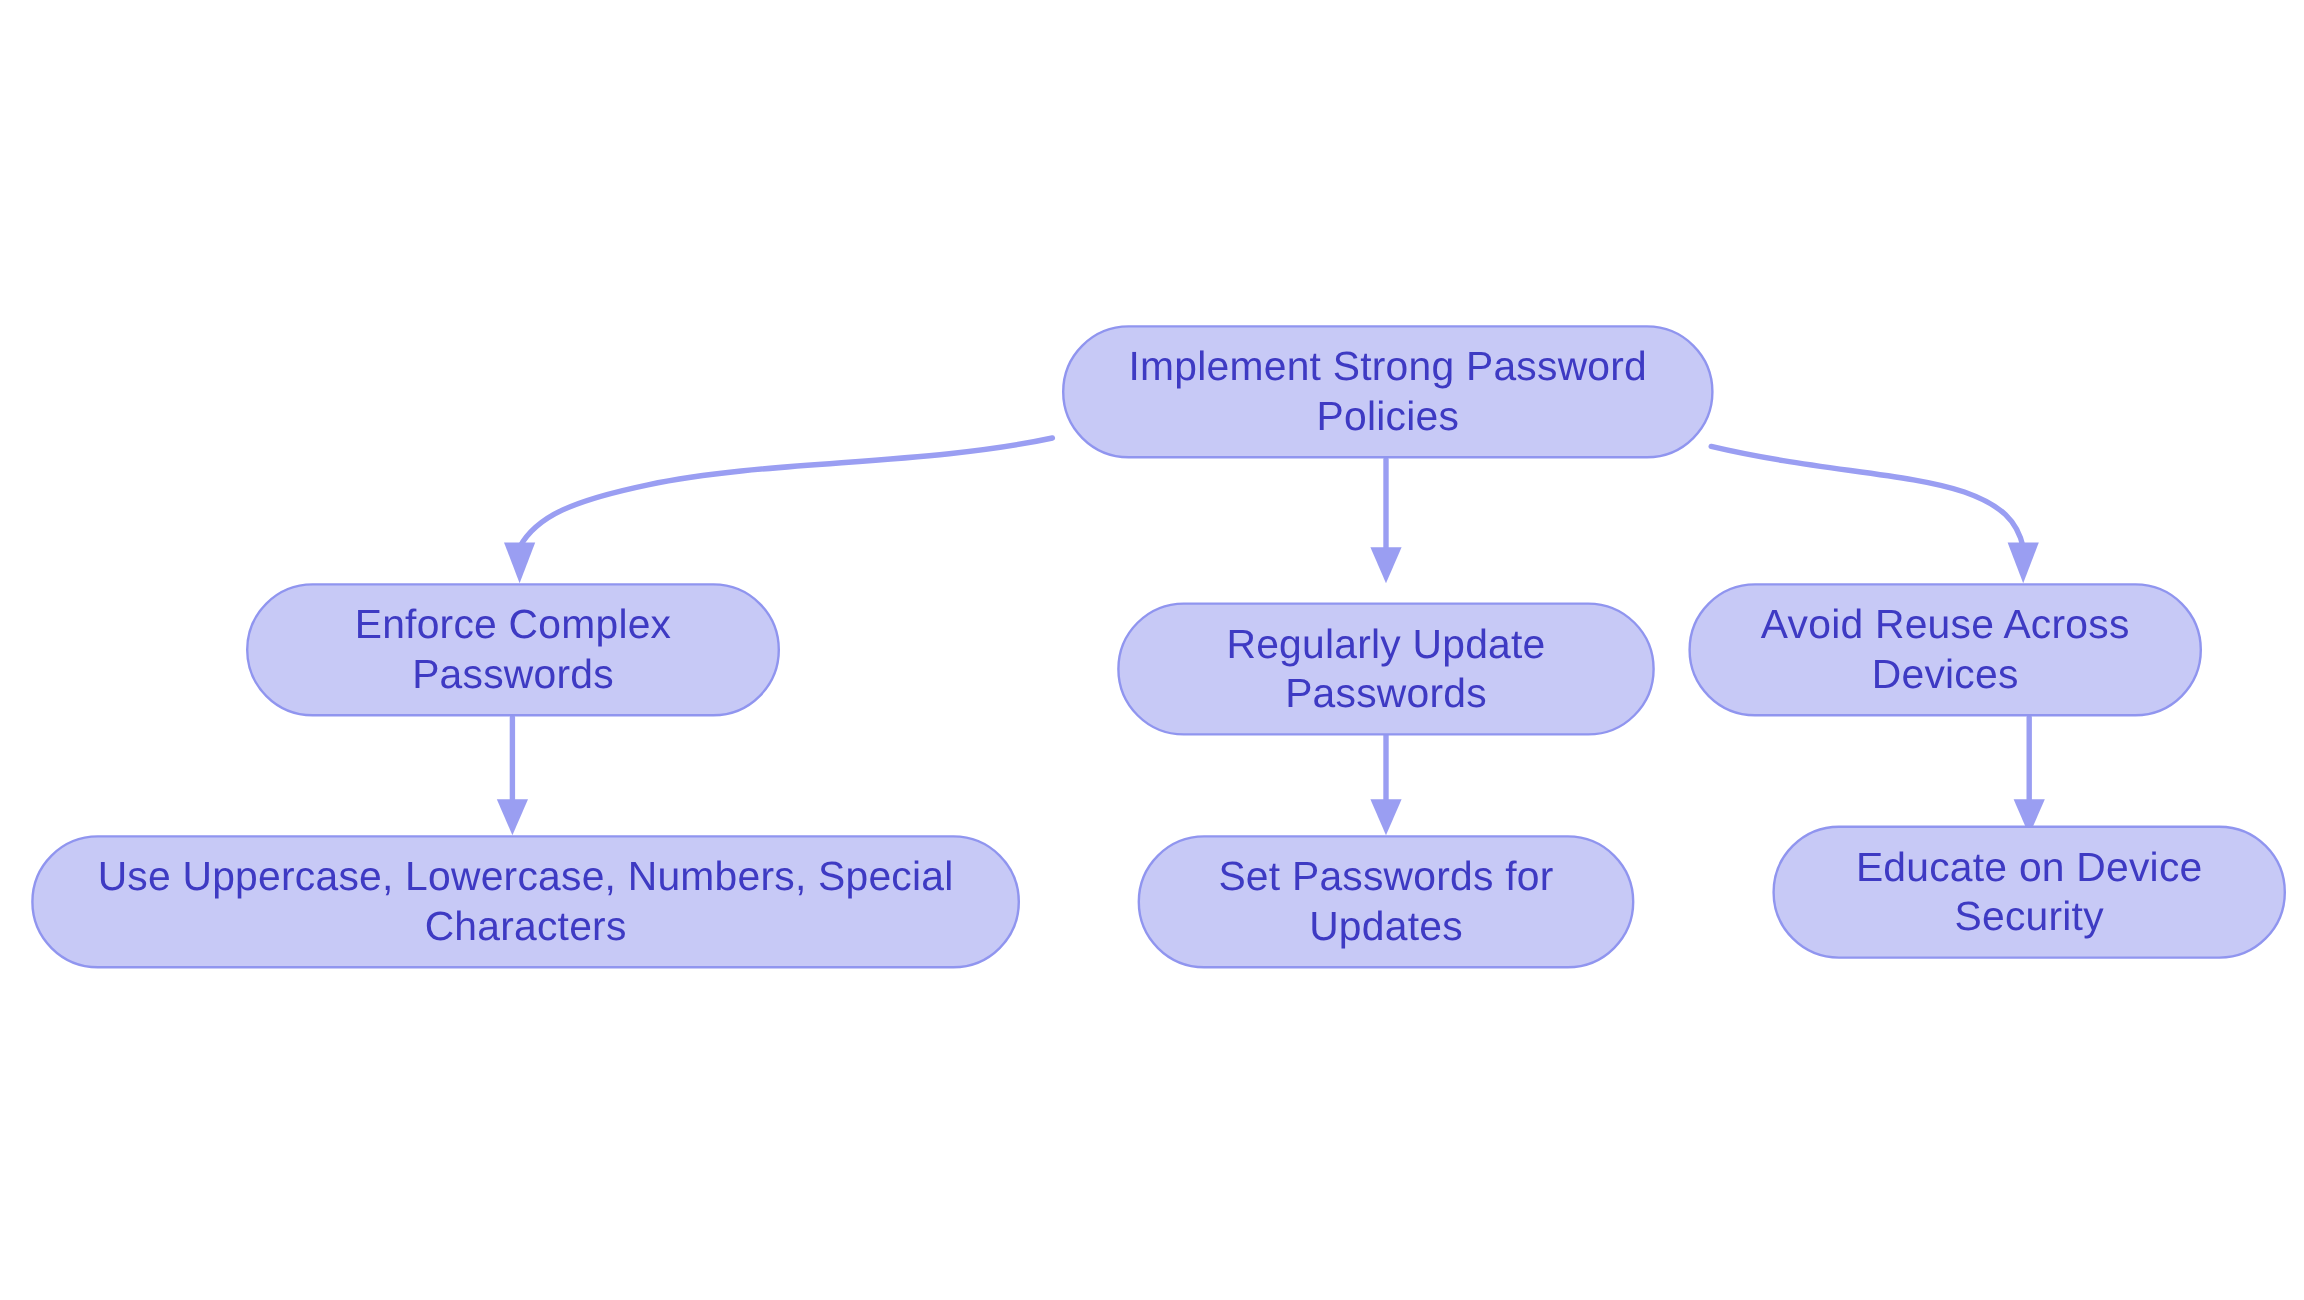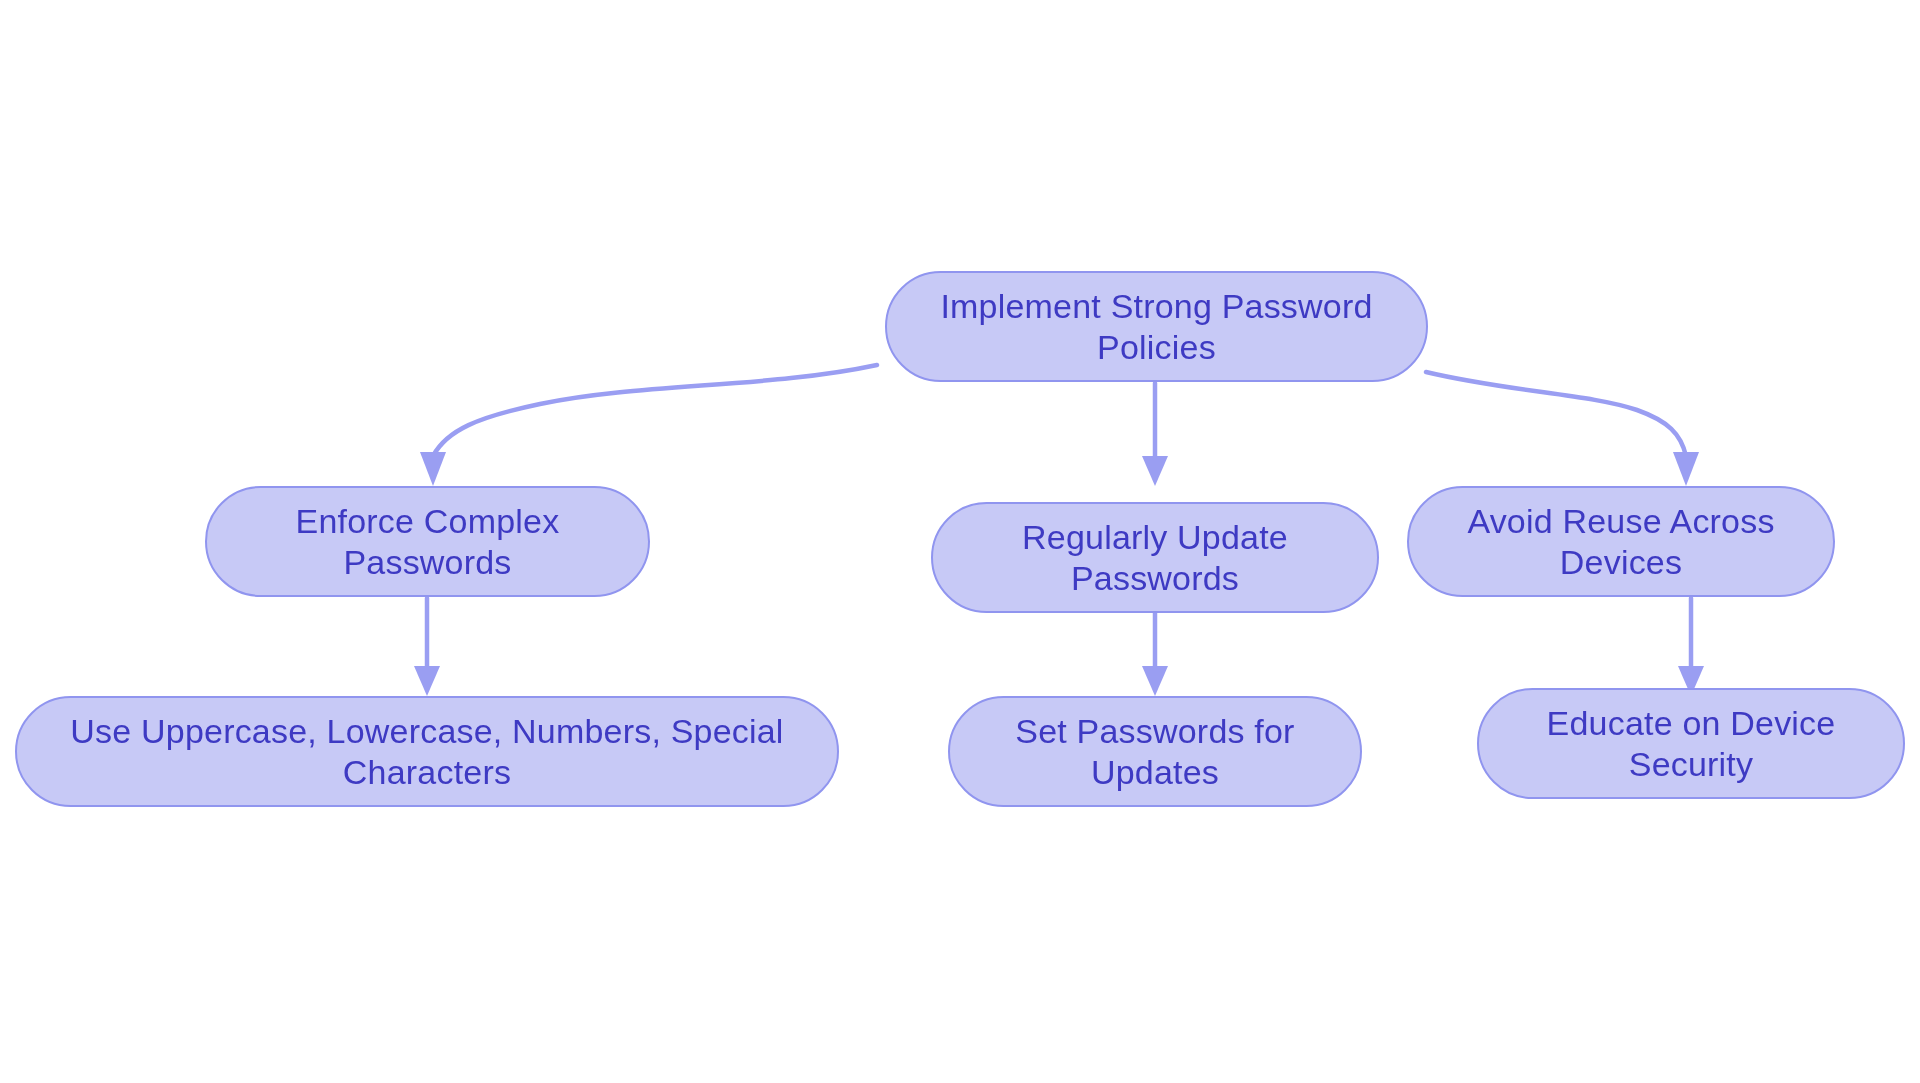--- a/index.html
+++ b/index.html
@@ -51,21 +51,21 @@
     font-size: 34px;
     font-weight: 500;
     letter-spacing: 0.2px;
     line-height: 1.2;
     padding: 0 20px;
   }
   #node-root       { left: 885px;  top: 271px; width: 543px; }
   #node-l2-left    { left: 205px;  top: 486px; width: 445px; }
   #node-l2-center  { left: 931px;  top: 486px; width: 448px; margin-top: 16px; }
   #node-l2-right   { left: 1407px; top: 486px; width: 428px; }
-  #node-l3-left    { left: 15px;   top: 696px; width: 824px; }
+  #node-l3-left    { left: 26px;   top: 696px; width: 824px; }
   #node-l3-center  { left: 948px;  top: 696px; width: 414px; }
   #node-l3-right   { left: 1477px; top: 688px; width: 428px; }
 </style>
 </head>
 <body>
 
 <div class="canvas">
 
   <svg class="edges-layer" viewBox="0 0 1920 1083">
 

